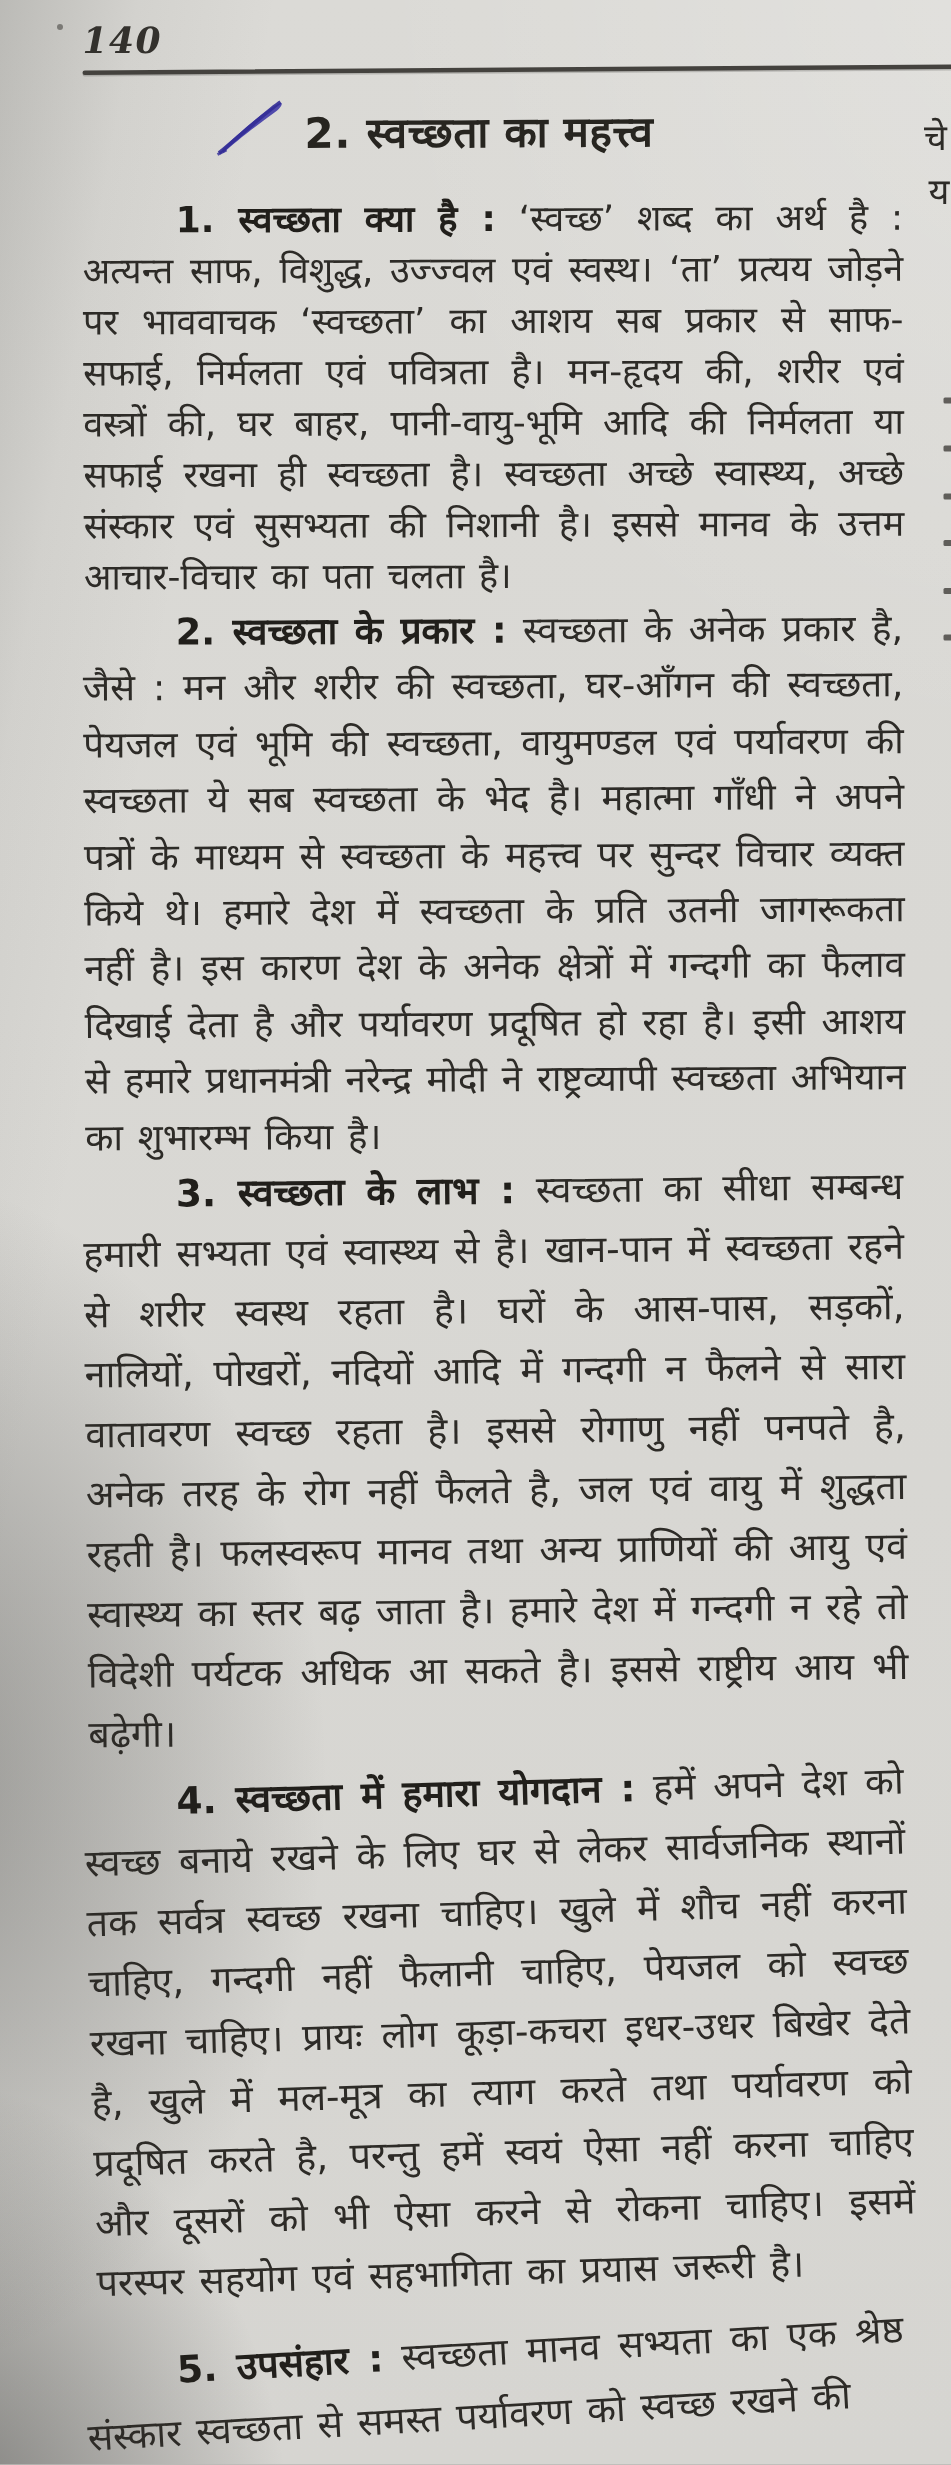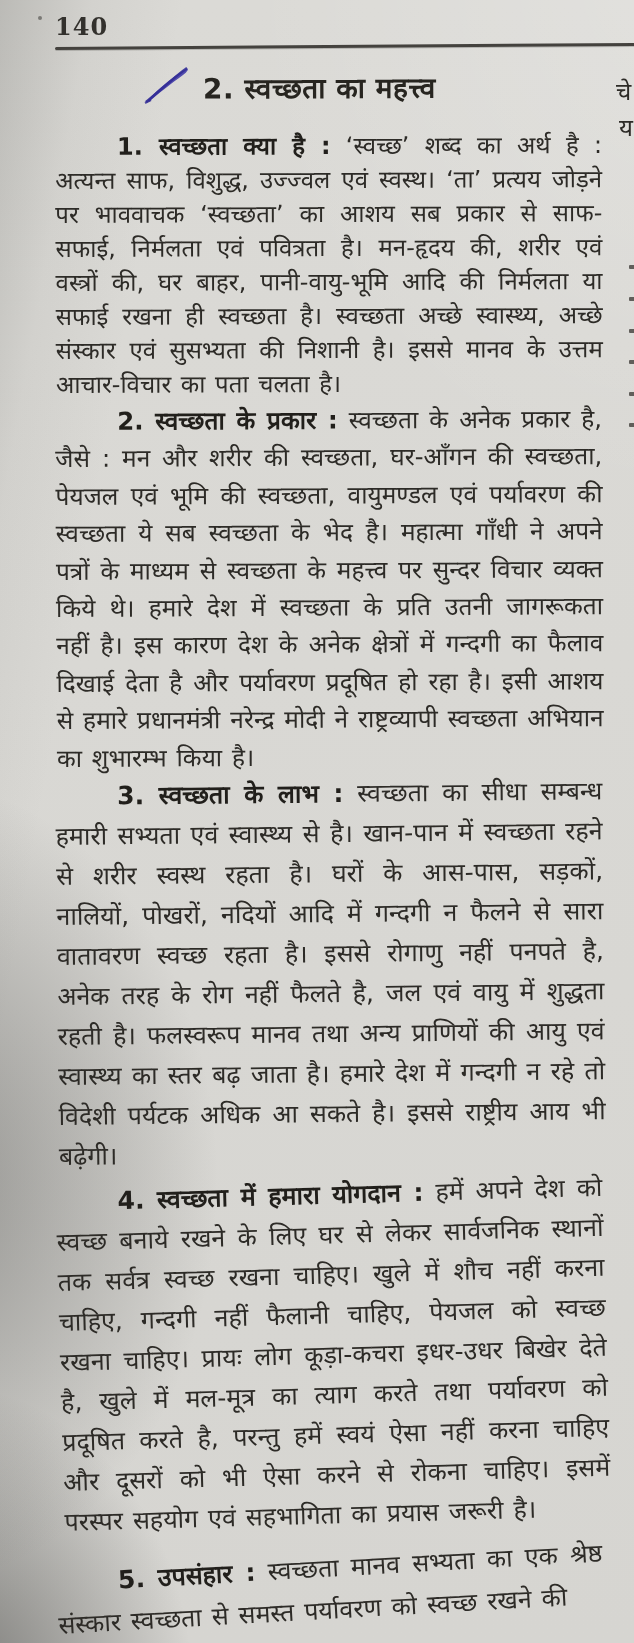--- a/index.html
+++ b/index.html
@@ -10,21 +10,21 @@
     background:
       radial-gradient(120% 55% at 110% -2%, rgba(255,255,255,.20), rgba(255,255,255,0) 60%),
       radial-gradient(80% 42% at -12% 72%, rgba(50,50,48,.42), rgba(50,50,48,0) 58%),
       radial-gradient(62% 30% at -8% 103%, rgba(38,38,36,.55), rgba(38,38,36,0) 62%),
       linear-gradient(100deg, rgba(105,105,101,.28) 0%, rgba(105,105,101,.07) 10%, rgba(0,0,0,0) 20%),
       linear-gradient(#dbdad6,#d6d5d1);
   }
   .speck{position:absolute;width:4px;height:4px;border-radius:50%;background:rgba(60,58,54,.55);}
   .pageno{
     position:absolute;left:55px;top:12px;
-    font-family:"DejaVu Serif",serif;font-weight:bold;
+    font-family:"DejaVu Serif",serif;font-weight:bold;font-style:italic;
     font-size:24px;color:#33312d;letter-spacing:1px;
   }
   .rule{
     position:absolute;left:55px;top:47px;width:600px;height:2.5px;
     background:#44423e;border-radius:2px;
     transform:rotate(-0.4deg);transform-origin:left center;
     box-shadow:0 1px 0 rgba(68,66,62,.25);
   }
   .penmark{position:absolute;left:142px;top:64px;width:50px;height:42px;}
   .heading{

